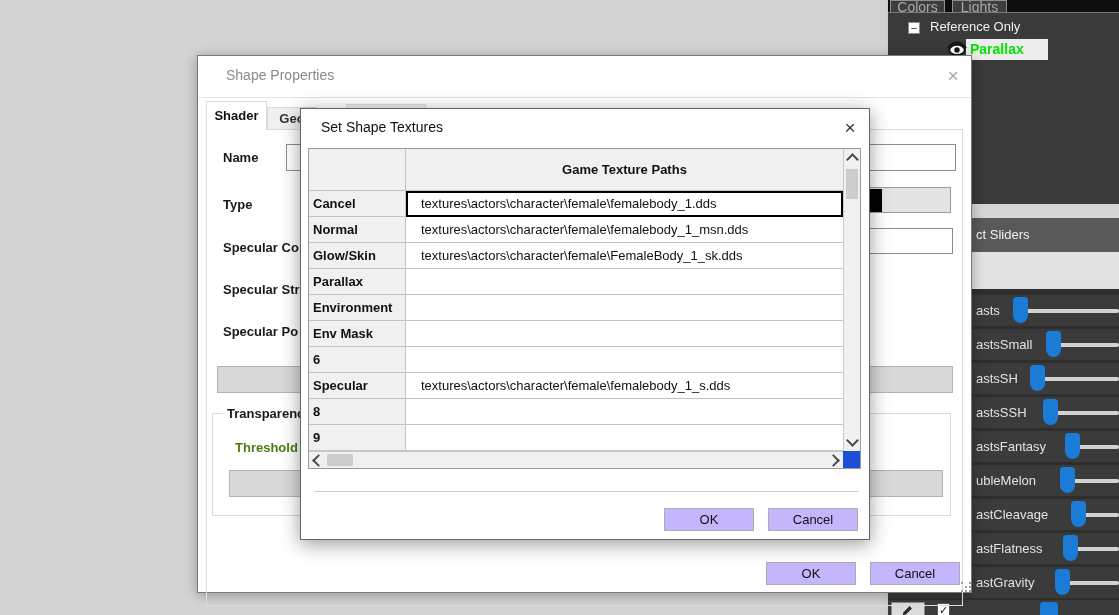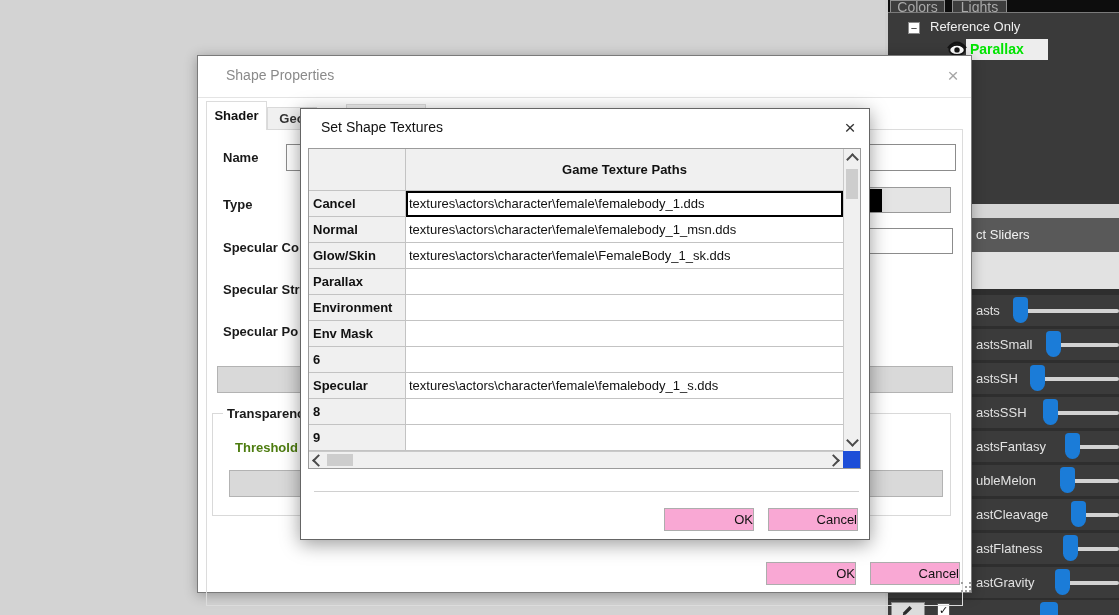--- a/index.html
+++ b/index.html
@@ -26,21 +26,21 @@
   .slider-thumb{position:absolute;top:2px;width:15px;height:26px;border-radius:4px 4px 8px 8px;}
   .bottom-row{position:absolute;left:0;top:311px;width:100%;height:15px;background:#3b3b3b;}
   .pencil-btn{position:absolute;left:3px;top:2px;width:34px;height:17px;background:#dcdcdc;border:1px solid #8a8a8a;box-sizing:border-box;}
   .bottom-checkbox{position:absolute;left:49px;top:3px;width:13px;height:13px;background:#fff;border:1px solid #555;color:#111;font-size:11px;line-height:12px;text-align:center;box-sizing:border-box;}
   .bottom-label{position:absolute;left:69px;top:12px;color:#e8e8e8;font-size:18px;}
   .bottom-thumb{position:absolute;left:152px;top:2px;width:18px;height:13px;border-radius:4px 4px 0 0;}
 
   
   .dialog{position:absolute;background:#fff;border:1px solid #7a7a7a;box-sizing:border-box;}
   .dlg-close{position:absolute;font-size:19px;line-height:18px;width:18px;height:18px;text-align:center;cursor:default;}
-  .btn{position:absolute;width:90px;height:23px;background:#f9a8d4;border:1px solid #adadad;font-size:13px;color:#111;text-align:right;line-height:21px;box-sizing:border-box;}
+  .btn{position:absolute;width:90px;height:23px;background:#c4b5fd;border:1px solid #adadad;font-size:13px;color:#111;text-align:center;line-height:21px;box-sizing:border-box;}
 
   
   .shape-props{left:197px;top:55px;width:775px;height:538px;z-index:2;box-shadow:0 2px 12px rgba(0,0,0,0.30);}
   .sp-title{position:absolute;left:28px;top:11px;color:#8a8a8a;font-size:14px;}
   .sp-close{left:746px;top:11px;color:#a6a6a6;}
   .sp-titlebar-sep{position:absolute;left:0;top:41px;width:100%;height:1px;background:#e4e4e4;}
   .sp-page{position:absolute;left:8px;top:73px;width:757px;height:477px;border:1px solid #dcdcdc;box-sizing:border-box;}
   .sp-tab-active{position:absolute;left:8px;top:45px;width:61px;height:29px;background:#fff;border:1px solid #dcdcdc;border-bottom:none;font-size:13px;font-weight:bold;color:#111;text-align:center;line-height:28px;box-sizing:border-box;z-index:3;}
   .sp-tab{position:absolute;left:69px;top:51px;width:50px;height:23px;background:#f0f0f0;border:1px solid #d9d9d9;font-size:13px;font-weight:bold;color:#333;text-align:center;line-height:21px;box-sizing:border-box;}
   .sp-tab-sliver{position:absolute;left:148px;top:48px;width:80px;height:14px;background:#f0f0f0;border:1px solid #d9d9d9;box-sizing:border-box;}
@@ -62,21 +62,21 @@
   
   .tex-dialog{left:300px;top:108px;width:570px;height:432px;z-index:3;border-color:#656565;box-shadow:0 4px 18px rgba(0,0,0,0.40);}
   .tex-title{position:absolute;left:20px;top:10px;color:#111;font-size:14px;}
   .tex-close{left:540px;top:10px;color:#333;}
   .grid{position:absolute;left:7px;top:39px;width:553px;height:321px;border:1px solid #9b9b9b;background:#1d4ed8;box-sizing:border-box;}
   .grid-header{position:absolute;left:0;top:0;width:534px;height:42px;}
   .gh-corner{position:absolute;left:0;top:0;width:97px;height:42px;background:#f0f0f0;border-right:1px solid #c3c3c3;border-bottom:1px solid #c3c3c3;box-sizing:border-box;}
   .gh-cell{position:absolute;left:97px;top:0;width:437px;height:42px;background:#f0f0f0;border-bottom:1px solid #c3c3c3;font-size:13px;font-weight:bold;color:#111;text-align:center;line-height:42px;box-sizing:border-box;}
   .grid-row{position:absolute;left:0;width:534px;height:26px;}
   .gr-slot{position:absolute;left:0;top:0;width:97px;height:26px;background:#f0f0f0;border-right:1px solid #c3c3c3;border-bottom:1px solid #c3c3c3;font-size:13px;font-weight:bold;color:#111;line-height:25px;padding-left:4px;box-sizing:border-box;white-space:nowrap;overflow:hidden;}
-  .gr-path{position:absolute;left:97px;top:0;width:437px;height:26px;background:#fff;border-bottom:1px solid #c3c3c3;font-size:13px;color:#111;line-height:25px;padding-left:3px;box-sizing:border-box;white-space:nowrap;overflow:hidden;}
+  .gr-path{position:absolute;left:97px;top:0;width:437px;height:26px;background:#fff;border-bottom:1px solid #c3c3c3;font-size:13px;color:#111;line-height:25px;padding-left:15px;box-sizing:border-box;white-space:nowrap;overflow:hidden;}
   .gr-path.selected{outline:2px solid #000;outline-offset:-2px;}
   .vscroll{position:absolute;left:534px;top:0;width:17px;height:302px;background:#f0f0f0;border-left:1px solid #c9c9c9;box-sizing:border-box;}
   .vs-thumb{position:absolute;left:2px;top:20px;width:12px;height:30px;background:#cdcdcd;}
   .hscroll{position:absolute;left:0;top:302px;width:534px;height:17px;background:#f0f0f0;border-top:1px solid #c9c9c9;box-sizing:border-box;}
   .hs-thumb{position:absolute;left:18px;top:2px;width:26px;height:12px;background:#cdcdcd;}
   .chev{position:absolute;width:7px;height:7px;border-left:2px solid #4a4a4a;border-top:2px solid #4a4a4a;}
   .chev-up{left:4px;top:6px;transform:rotate(45deg);}
   .chev-down{left:4px;bottom:6px;transform:rotate(225deg);}
   .chev-left{left:5px;top:4px;transform:rotate(-45deg);}
   .chev-right{right:5px;top:4px;transform:rotate(135deg);}

